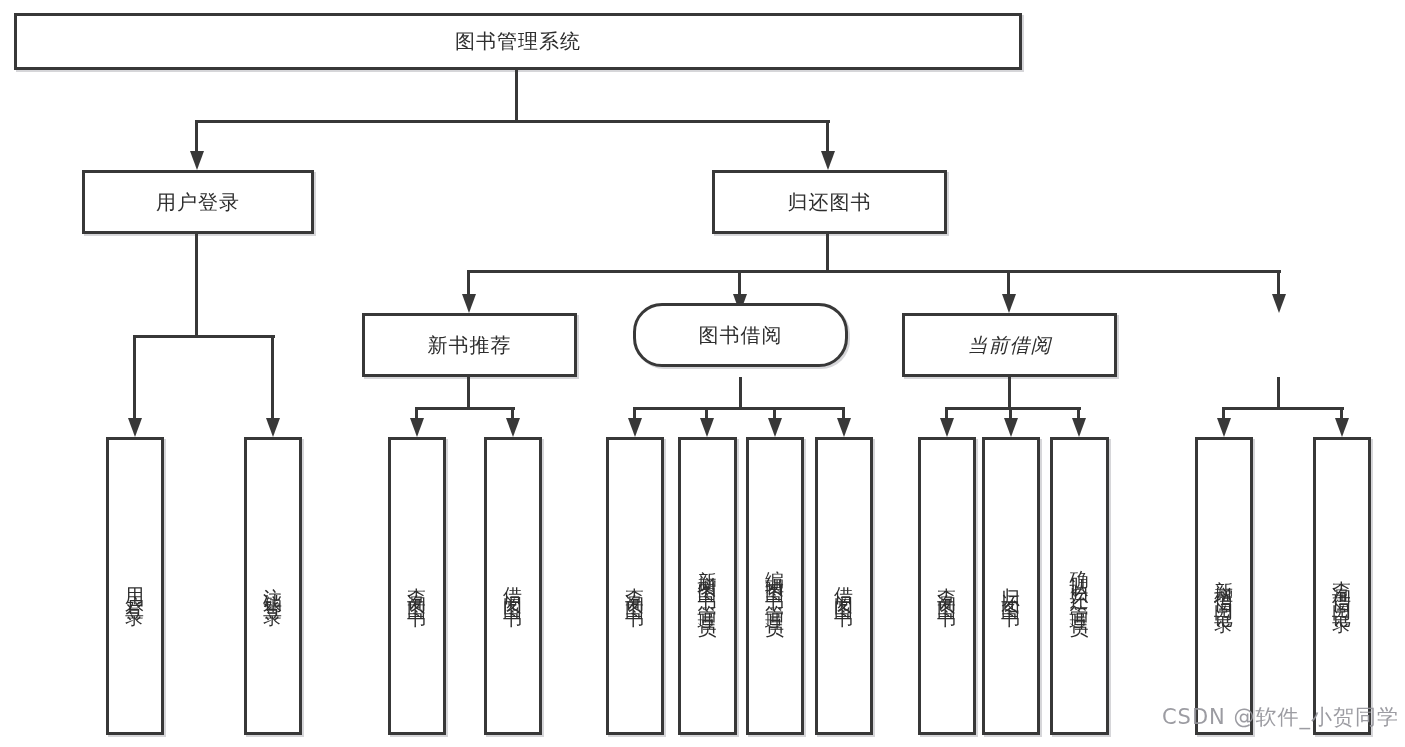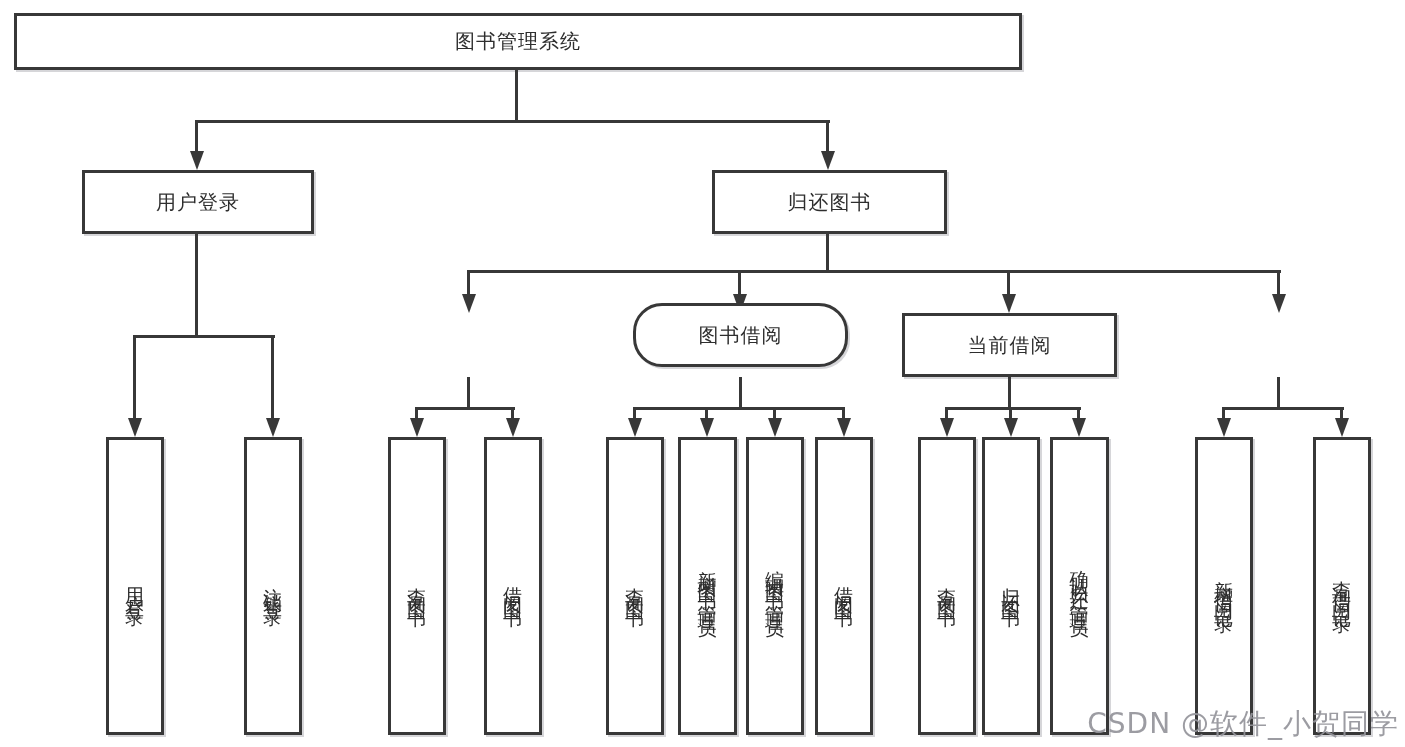--- a/index.html
+++ b/index.html
@@ -44,22 +44,22 @@
   .ah {
     position: absolute;
     width: 0; height: 0;
     border-left: 7px solid transparent;
     border-right: 7px solid transparent;
     border-top: 19px solid #383838;
   }
   .watermark {
     position: absolute;
     right: 6px;
-    bottom: 4px;
-    font-size: 28px;
+    bottom: 16px;
+    font-size: 21px;
     color: rgba(148,148,154,0.92);
     letter-spacing: 1px;
     z-index: 10;
     white-space: nowrap;
   }
 </style>
 </head>
 <body>
 
 <div class="canvas">
@@ -93,24 +93,27 @@
   <div class="hl" style="left:467px; top:270px; width:814px;"></div>
   <div class="vl" style="left:467px; top:270px; height:25px;"></div>
   <div class="ah" style="left:462px; top:294px;"></div>
   <div class="vl" style="left:738px; top:270px; height:25px;"></div>
   <div class="ah" style="left:733px; top:294px;"></div>
   <div class="vl" style="left:1007px; top:270px; height:25px;"></div>
   <div class="ah" style="left:1002px; top:294px;"></div>
   <div class="vl" style="left:1277px; top:270px; height:25px;"></div>
   <div class="ah" style="left:1272px; top:294px;"></div>
 
+  <div class="box" style="left:362px; top:313px; width:215px; height:64px;">
+    <span class="hlabel">新书推荐</span>
+  </div>
   <div class="box" style="left:633px; top:303px; width:215px; height:64px;border-radius:29px;">
     <span class="hlabel">图书借阅</span>
   </div>
-  <div class="box" style="left:902px; top:313px; width:215px; height:64px;">
+  <div class="box" style="left:902px; top:313px; width:215px; height:64px;font-style:italic;">
     <span class="hlabel">当前借阅</span>
   </div>
 
   <div class="vl" style="left:467px; top:377px; height:32px;"></div>
   <div class="hl" style="left:415px; top:407px; width:100px;"></div>
   <div class="vl" style="left:415px; top:407px; height:12px;"></div>
   <div class="ah" style="left:410px; top:418px;"></div>
   <div class="vl" style="left:511px; top:407px; height:12px;"></div>
   <div class="ah" style="left:506px; top:418px;"></div>
 

